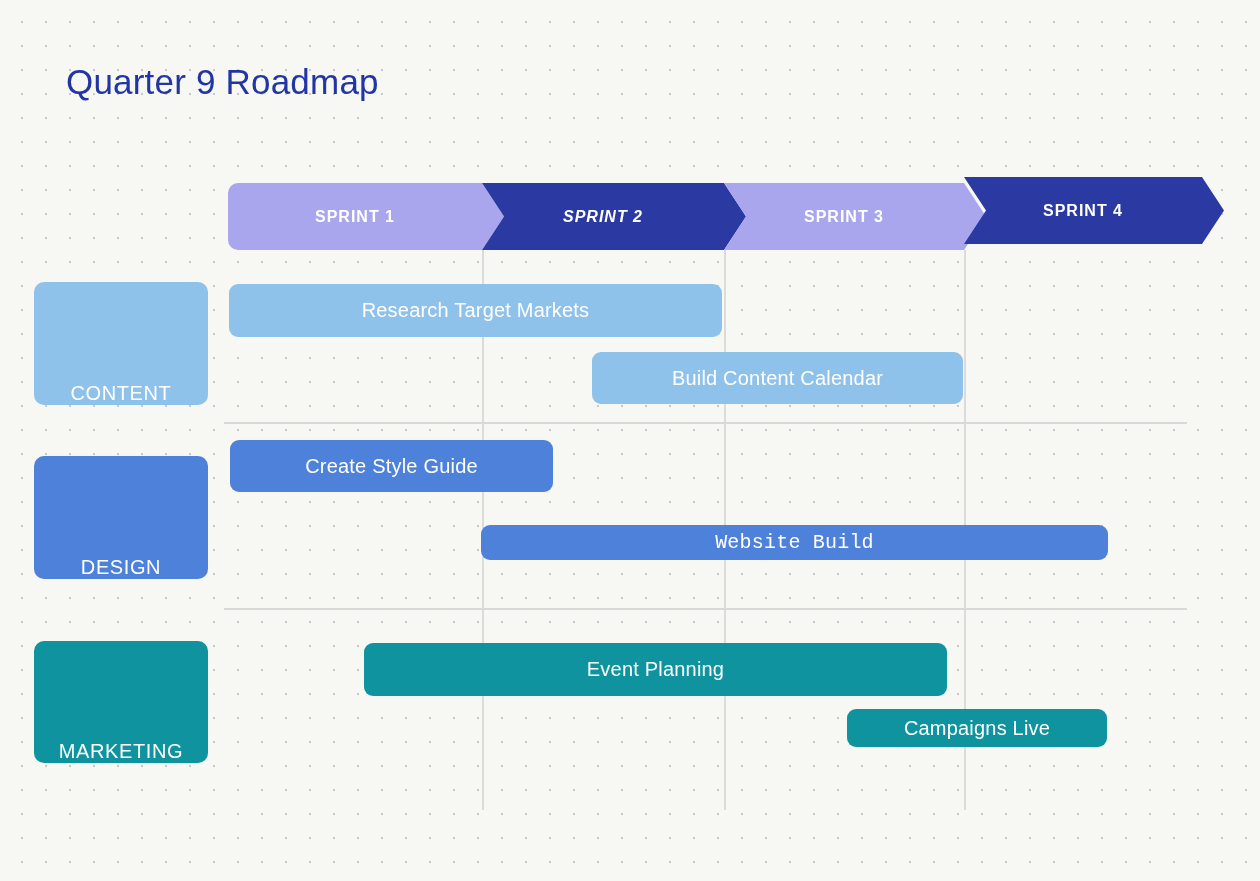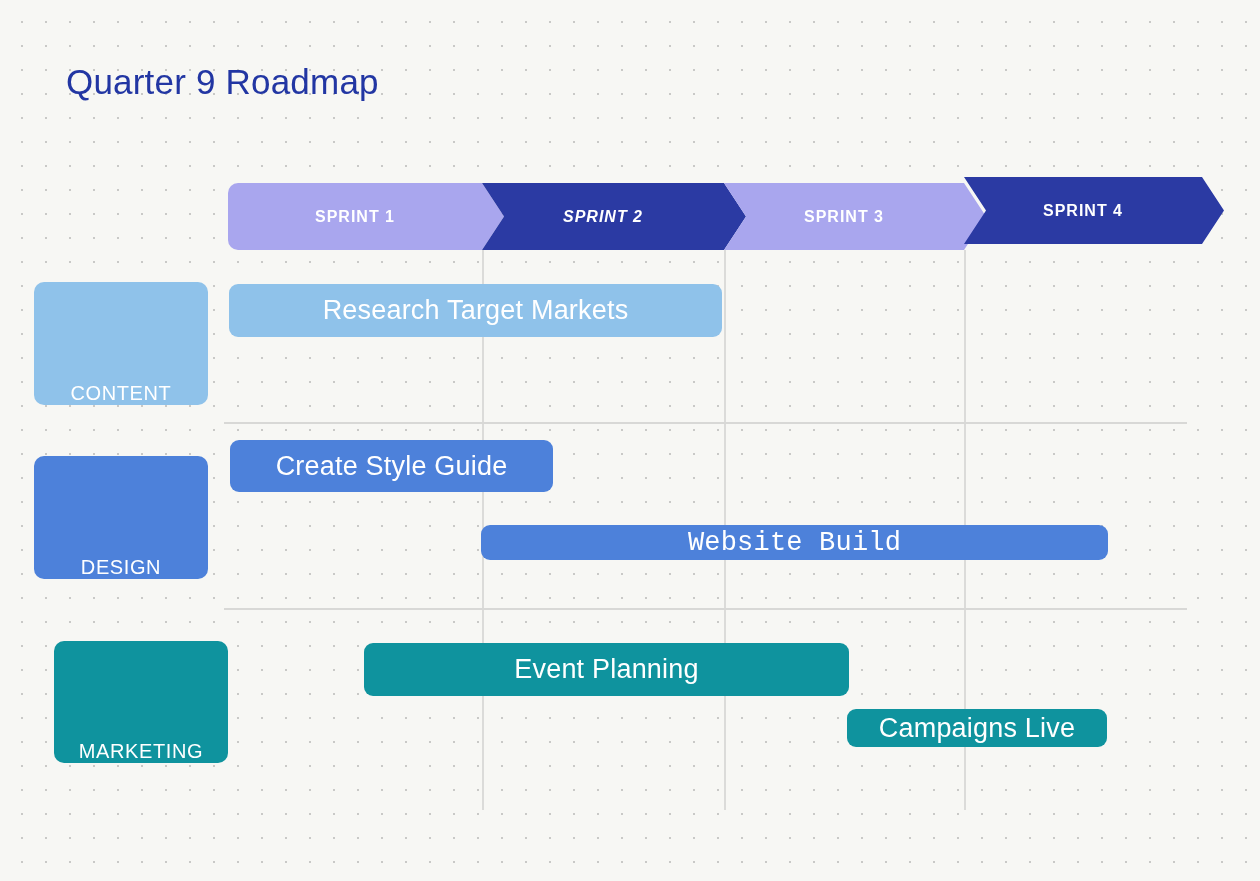--- a/index.html
+++ b/index.html
@@ -53,21 +53,21 @@
     letter-spacing: 0.6px;
   }
 
   .task {
     position: absolute;
     border-radius: 9px;
     display: flex;
     align-items: center;
     justify-content: center;
     color: #ffffff;
-    font-size: 27px;
+    font-size: 20px;
     font-weight: 500;
     letter-spacing: 0.2px;
     white-space: nowrap;
   }
 </style>
 </head>
 <body>
 
 <div class="canvas">
   <div class="page-title" style="color: rgb(34, 54, 163);">Quarter 9 Roadmap</div>
@@ -87,31 +87,34 @@
     </div>
     <div class="sprint" style="left: 964px; top: 177px; width: 260px; height: 67px; background: rgb(43, 58, 163); padding-right: 22px; clip-path: polygon(0px 0px, 238px 0px, 100% 50%, 238px 100%, 0px 100%, 22px 50%);">
       <div class="sprint-label">SPRINT 4</div>
     </div>
     <div class="rowbox" style="left: 34px; top: 282px; width: 174px; height: 123px; background: rgb(143, 194, 234);">
       <div>CONTENT</div>
     </div>
     <div class="task" style="left: 229px; top: 284px; width: 493px; height: 53px; background: rgb(143, 194, 234);">
       <div>Research Target Markets</div>
     </div>
+    <div class="task" style="left: 592px; top: 352px; width: 371px; height: 52px; background: rgb(143, 194, 234);">
+      <div>Build Content Calendar</div>
+    </div>
     <div class="rowbox" style="left: 34px; top: 456px; width: 174px; height: 123px; background: rgb(77, 129, 218);">
       <div>DESIGN</div>
     </div>
     <div class="task" style="left: 230px; top: 440px; width: 323px; height: 52px; background: rgb(77, 129, 218);">
       <div>Create Style Guide</div>
     </div>
     <div class="task" style="left: 481px; top: 525px; width: 627px; height: 35px; background: rgb(77, 129, 218); font-family: Liberation Mono, monospace;">
       <div>Website Build</div>
     </div>
-    <div class="rowbox" style="left: 34px; top: 641px; width: 174px; height: 122px; background: rgb(15, 147, 158); margin-left: 20px;">
+    <div class="rowbox" style="left: 34px; top: 641px; width: 174px; height: 122px; background: rgb(15, 147, 158);">
       <div>MARKETING</div>
     </div>
-    <div class="task" style="left: 364px; top: 643px; width: 485px; height: 53px; background: rgb(15, 147, 158);">
+    <div class="task" style="left: 364px; top: 643px; width: 583px; height: 53px; background: rgb(15, 147, 158);">
       <div>Event Planning</div>
     </div>
     <div class="task" style="left: 847px; top: 709px; width: 260px; height: 38px; background: rgb(15, 147, 158);">
       <div>Campaigns Live</div>
     </div>
   </div>
 
 </body></html>

